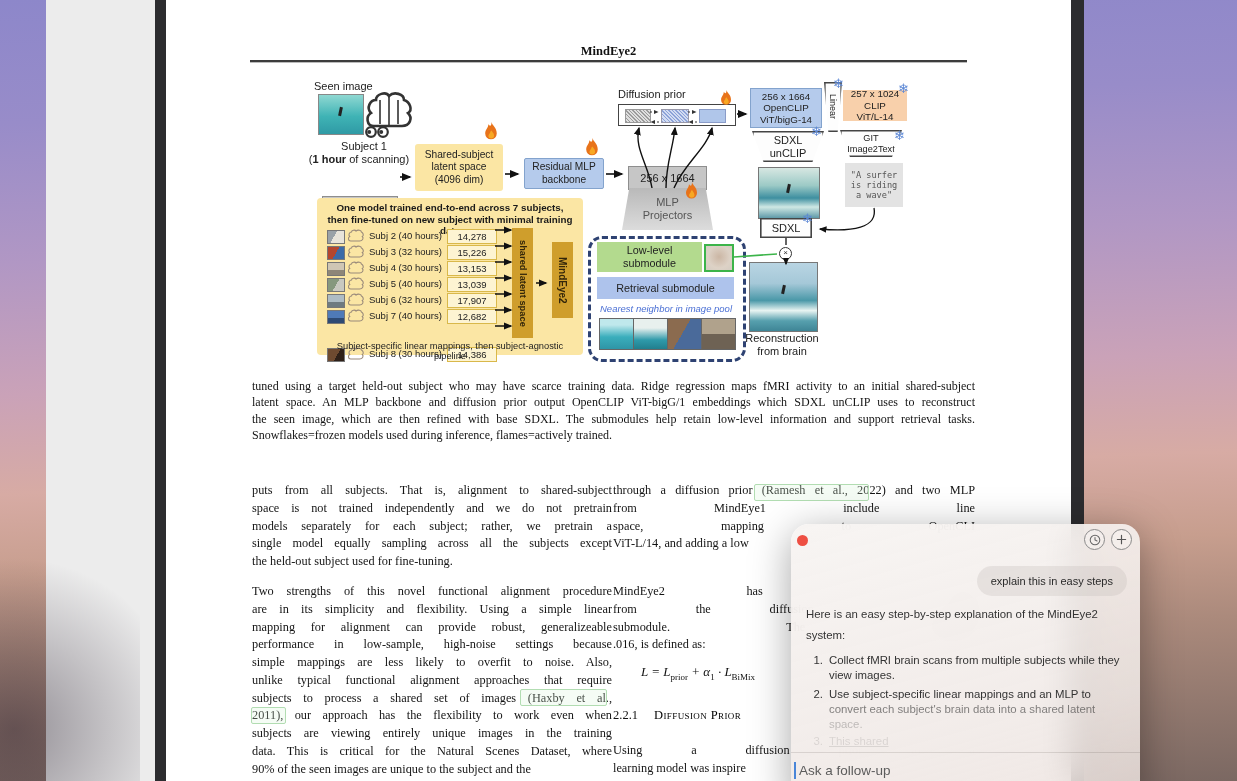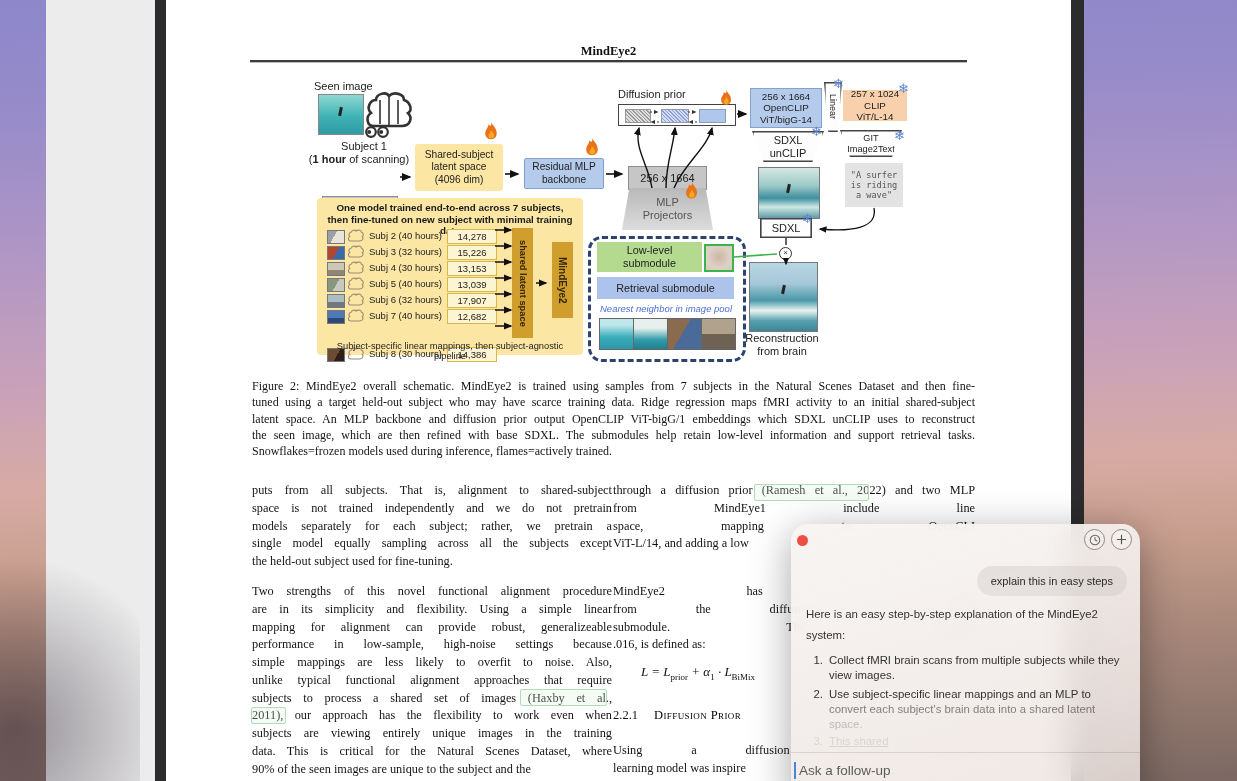--- a/index.html
+++ b/index.html
@@ -343,21 +343,20 @@
       <path d="M195 182 L211 182" stroke="#111" stroke-width="1.5" marker-end="url(#ah)"></path>
       <path d="M195 198 L211 198" stroke="#111" stroke-width="1.5" marker-end="url(#ah)"></path>
       <path d="M195 214 L211 214" stroke="#111" stroke-width="1.5" marker-end="url(#ah)"></path>
       <path d="M195 230 L211 230" stroke="#111" stroke-width="1.5" marker-end="url(#ah)"></path>
       <path d="M195 246 L211 246" stroke="#111" stroke-width="1.5" marker-end="url(#ah)"></path>
       <path d="M236 203 L246 203" stroke="#111" stroke-width="1.5" marker-end="url(#ah)"></path>
     </svg>
   </div>
 
   <div class="abs serifline col cap" style="left:252px;top:378px;width:723px;">
-    <div class="jl">Figure 2: MindEye2 overall schematic. MindEye2 is trained using samples from 7 subjects in the Natural Scenes Dataset and then fine-</div>
     <div class="jl">tuned using a target held-out subject who may have scarce training data. Ridge regression maps fMRI activity to an initial shared-subject</div>
     <div class="jl">latent space. An MLP backbone and diffusion prior output OpenCLIP ViT-bigG/1 embeddings which SDXL unCLIP uses to reconstruct</div>
     <div class="jl">the seen image, which are then refined with base SDXL. The submodules help retain low-level information and support retrieval tasks.</div>
     <div class="jl last">Snowflakes=frozen models used during inference, flames=actively trained.</div>
   </div>
 
   <div class="abs serifline col" style="left:252px;top:482px;width:360px;">
       <div class="jl">puts from all subjects. That is, alignment to shared-subject</div>
       <div class="jl">space is not trained independently and we do not pretrain</div>
       <div class="jl">models separately for each subject; rather, we pretrain a</div>

